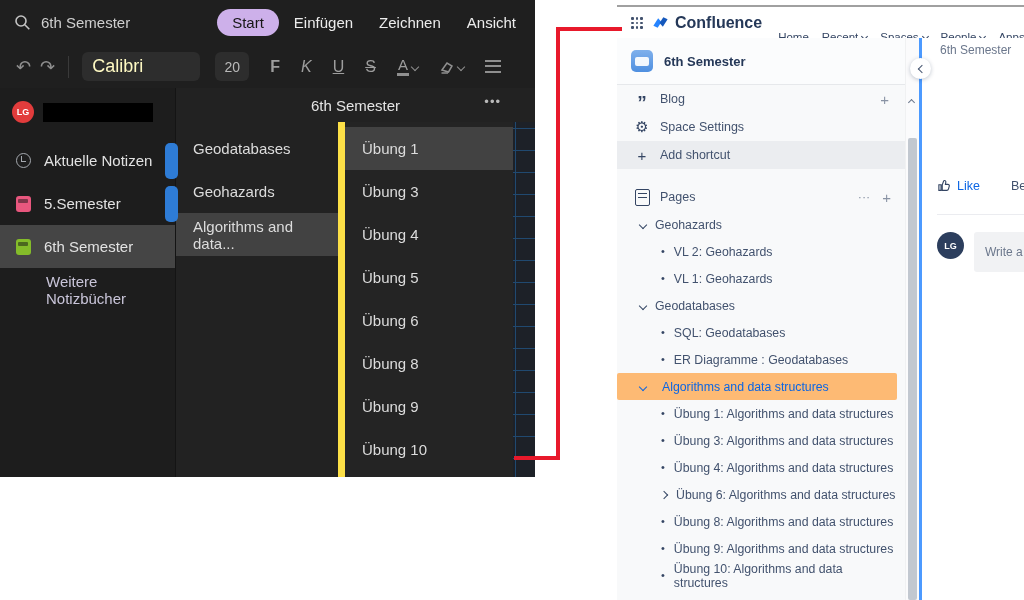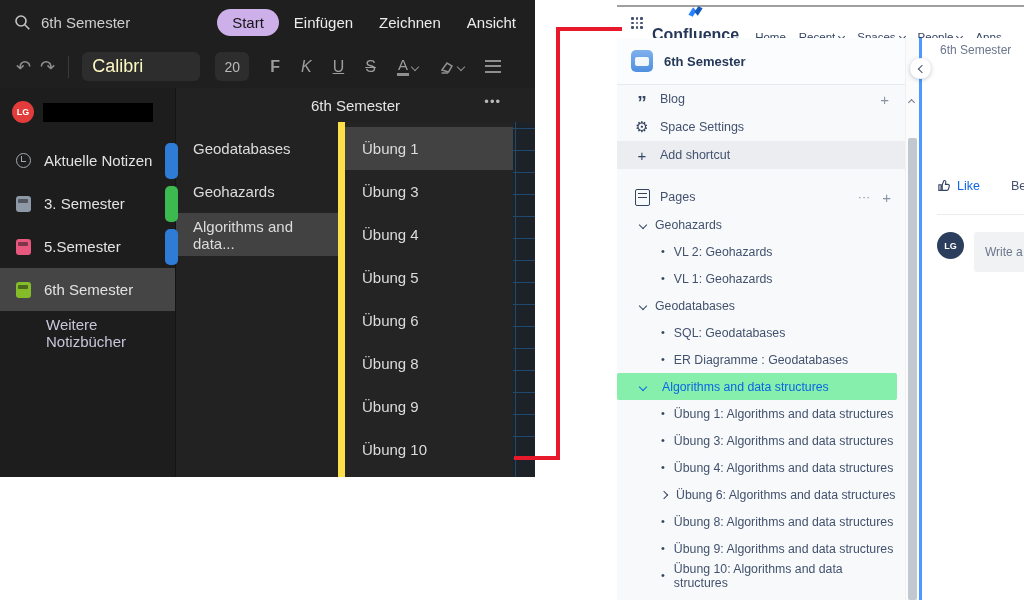--- a/index.html
+++ b/index.html
@@ -61,21 +61,21 @@
   .red.h1{left:514px;top:456px;width:46px;height:4px;}
   .red.v{left:556px;top:27px;width:4px;height:433px;}
   .red.h2{left:556px;top:27px;width:66px;height:4px;}
 
   
   .conf{position:absolute;left:617px;top:0;width:407px;height:600px;background:#fff;overflow:hidden;color:#42526e;font-size:12.5px;}
   .conf-topline{position:absolute;top:5px;left:0;right:0;height:2px;background:#a0a0a0;}
   .conf-nav{position:absolute;top:8px;left:0;right:0;height:30px;display:flex;align-items:center;padding-left:14px;box-sizing:border-box;background:#fff;}
   .grid-icon{width:12px;height:12px;display:grid;grid-template-columns:repeat(3,1fr);gap:2px;margin-right:9px;flex:none;}
   .grid-icon i{background:#42526e;border-radius:1px;}
-  .conf-brand{display:flex;align-items:center;gap:6px;color:#253858;font-size:16px;font-weight:bold;flex-direction:column;}
+  .conf-brand{display:flex;align-items:flex-start;gap:6px;color:#253858;font-size:16px;font-weight:bold;}
   .conf-links{display:flex;align-items:center;gap:13px;margin-left:16px;font-size:11.5px;color:#344563;white-space:nowrap;}
   .conf-link{display:flex;align-items:center;gap:4px;margin-top:28px;}
   .conf-link .chev{width:4px;height:4px;border-color:#344563;border-width:1.2px;margin-top:-2px;}
   .conf-body{position:absolute;top:38px;left:0;right:0;bottom:0;display:flex;}
   .conf-side{width:288px;background:#f8f9fa;flex:none;overflow:hidden;}
   .space-head{height:47px;display:flex;align-items:center;gap:11px;padding-left:14px;border-bottom:1px solid #e6e8eb;background:#fbfcfd;box-sizing:border-box;}
   .space-ic{width:22px;height:22px;border-radius:5px;background:linear-gradient(180deg,#7fb0ec,#4f8fe0);position:relative;flex:none;}
   .space-ic::after{content:"";position:absolute;left:4px;top:7px;width:14px;height:9px;background:rgba(255,255,255,.92);border-radius:2px;}
   .space-name{color:#253858;font-size:13px;font-weight:bold;}
   .side-row{height:28px;display:flex;align-items:center;gap:9px;padding-left:16px;color:#42526e;}
@@ -85,21 +85,21 @@
   .plus{color:#8993a4;font-size:15px;margin-left:auto;margin-right:16px;}
   .sec-label{margin:10px 0 2px 15px;font-size:10px;font-weight:bold;letter-spacing:.6px;color:#6b778c;height:16px;}
   .addsc{background:#ebedf0;}
   .pages-row{margin-top:14px;}
   .doc-ic{width:13px;height:15px;border:1.5px solid #344563;border-radius:2px;position:relative;}
   .doc-ic::after{content:"";position:absolute;left:2px;right:2px;top:3px;height:7px;background:repeating-linear-gradient(180deg,#344563 0 1.5px,transparent 1.5px 4px);}
   .pages-actions{margin-left:auto;margin-right:14px;display:flex;gap:12px;color:#8993a4;align-items:center;}
   .tree-row{height:27px;display:flex;align-items:center;gap:9px;font-size:12.3px;color:#42526e;margin:0 8px 0 0;}
   .tree-row.l0{padding-left:23px;}
   .tree-row.l1{padding-left:44px;}
-  .tree-row.selected{background:#86efac;border-radius:2px;color:#0c66e4;gap:16px;}
+  .tree-row.selected{background:#fdba74;border-radius:2px;color:#0c66e4;gap:16px;}
   .tree-row .chev{border-color:#344563;}
   .tree-row.selected .chev{border-color:#0c66e4;}
   .bullet{color:#344563;font-size:11px;line-height:1;}
   .conf-scrollbar{width:13px;background:#fbfbfc;border-left:1px solid #f0f1f2;position:relative;flex:none;}
   .sb-up{position:absolute;top:56px;left:3px;}
   .sb-up .chev{border-color:#6b778c;width:4px;height:4px;}
   .sb-thumb{position:absolute;left:2px;right:2px;top:100px;bottom:0;background:#c2c8d0;border-radius:2px;}
   .conf-divider{width:3px;background:#4c9aff;flex:none;}
   .conf-collapse{position:absolute;left:293px;top:58px;width:21px;height:21px;border-radius:50%;background:#fff;box-shadow:0 1px 4px rgba(9,30,66,.25);display:flex;align-items:center;justify-content:center;z-index:5;}
   .conf-collapse .chev{border-color:#44546f;margin-left:2px;}
@@ -169,27 +169,20 @@
         <div class="on-items">
             <div class="on-item">
     <span class="icon-slot">
                 <span class="ic-clock"></span>
               </span>
     <span>Aktuelle Notizen</span>
     <span class="edge-tab" style="background: rgb(46, 124, 214);"></span>
   </div>
             <div class="on-item">
     <span class="icon-slot">
-                <span class="ic-nb" style="background: rgb(142, 153, 168);"></span>
-              </span>
-    <span>3. Semester</span>
-    <span class="edge-tab" style="background: rgb(60, 185, 79);"></span>
-  </div>
-            <div class="on-item">
-    <span class="icon-slot">
                 <span class="ic-nb" style="background: rgb(232, 87, 126);"></span>
               </span>
     <span>5.Semester</span>
     <span class="edge-tab" style="background: rgb(46, 124, 214);"></span>
   </div>
             <div class="on-item selected">
     <span class="icon-slot">
                 <span class="ic-nb" style="background: rgb(132, 188, 42);"></span>
               </span>
     <span>6th Semester</span>

